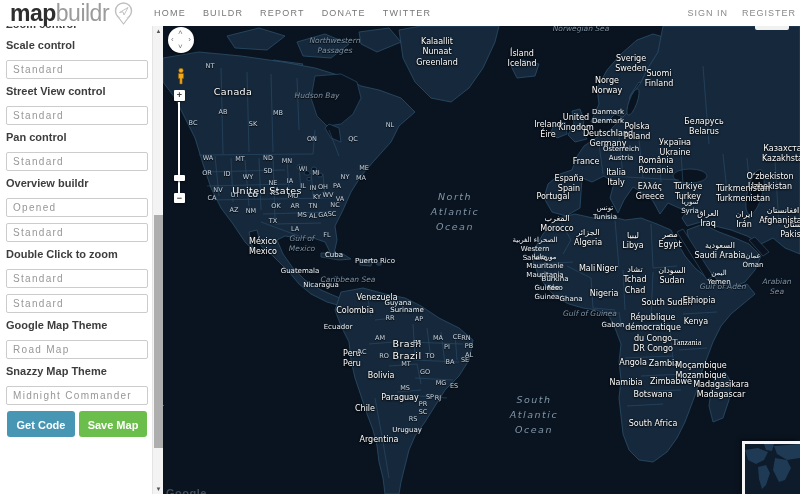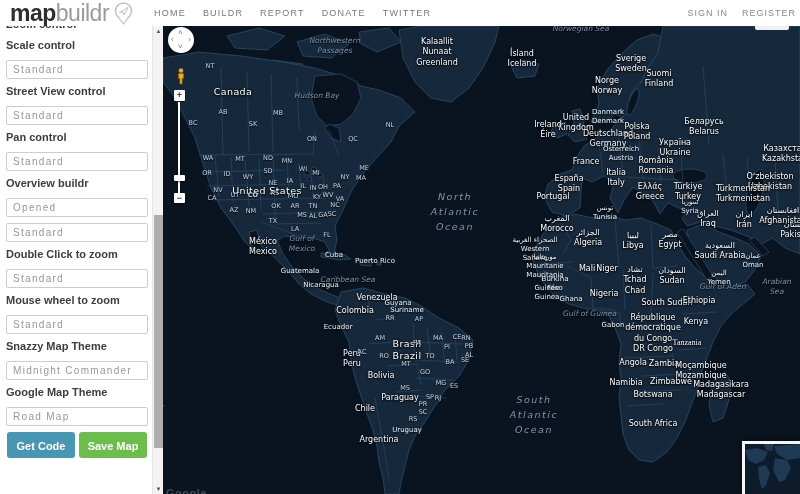--- a/index.html
+++ b/index.html
@@ -109,30 +109,29 @@
           <div class="sel">Opened</div>
         </div>
         <div class="fld">
           <div class="sel">Standard</div>
         </div>
         <div class="fld">
           <div class="lab">Double Click to zoom</div>
           <div class="sel">Standard</div>
         </div>
         <div class="fld">
-          <div class="lab">Mouse wheel to zoom</div>
           <div class="sel">Standard</div>
+        </div>
+        <div class="fld">
+          <div class="lab">Google Map Theme</div>
+          <div class="sel">Road Map</div>
         </div>
         <div class="fld">
           <div class="lab">Snazzy Map Theme</div>
           <div class="sel">Midnight Commander</div>
-        </div>
-        <div class="fld">
-          <div class="lab">Google Map Theme</div>
-          <div class="sel">Road Map</div>
         </div>
         <div class="btnrow">
           <button class="btn" style="background: rgb(71, 151, 180);">Get Code</button>
           <button class="btn" style="background: rgb(108, 190, 76);">Save Map</button>
         </div>
       </div>
   </div>
 
   <div class="vsb">
     <div class="arr" style="top:0">▲</div>

